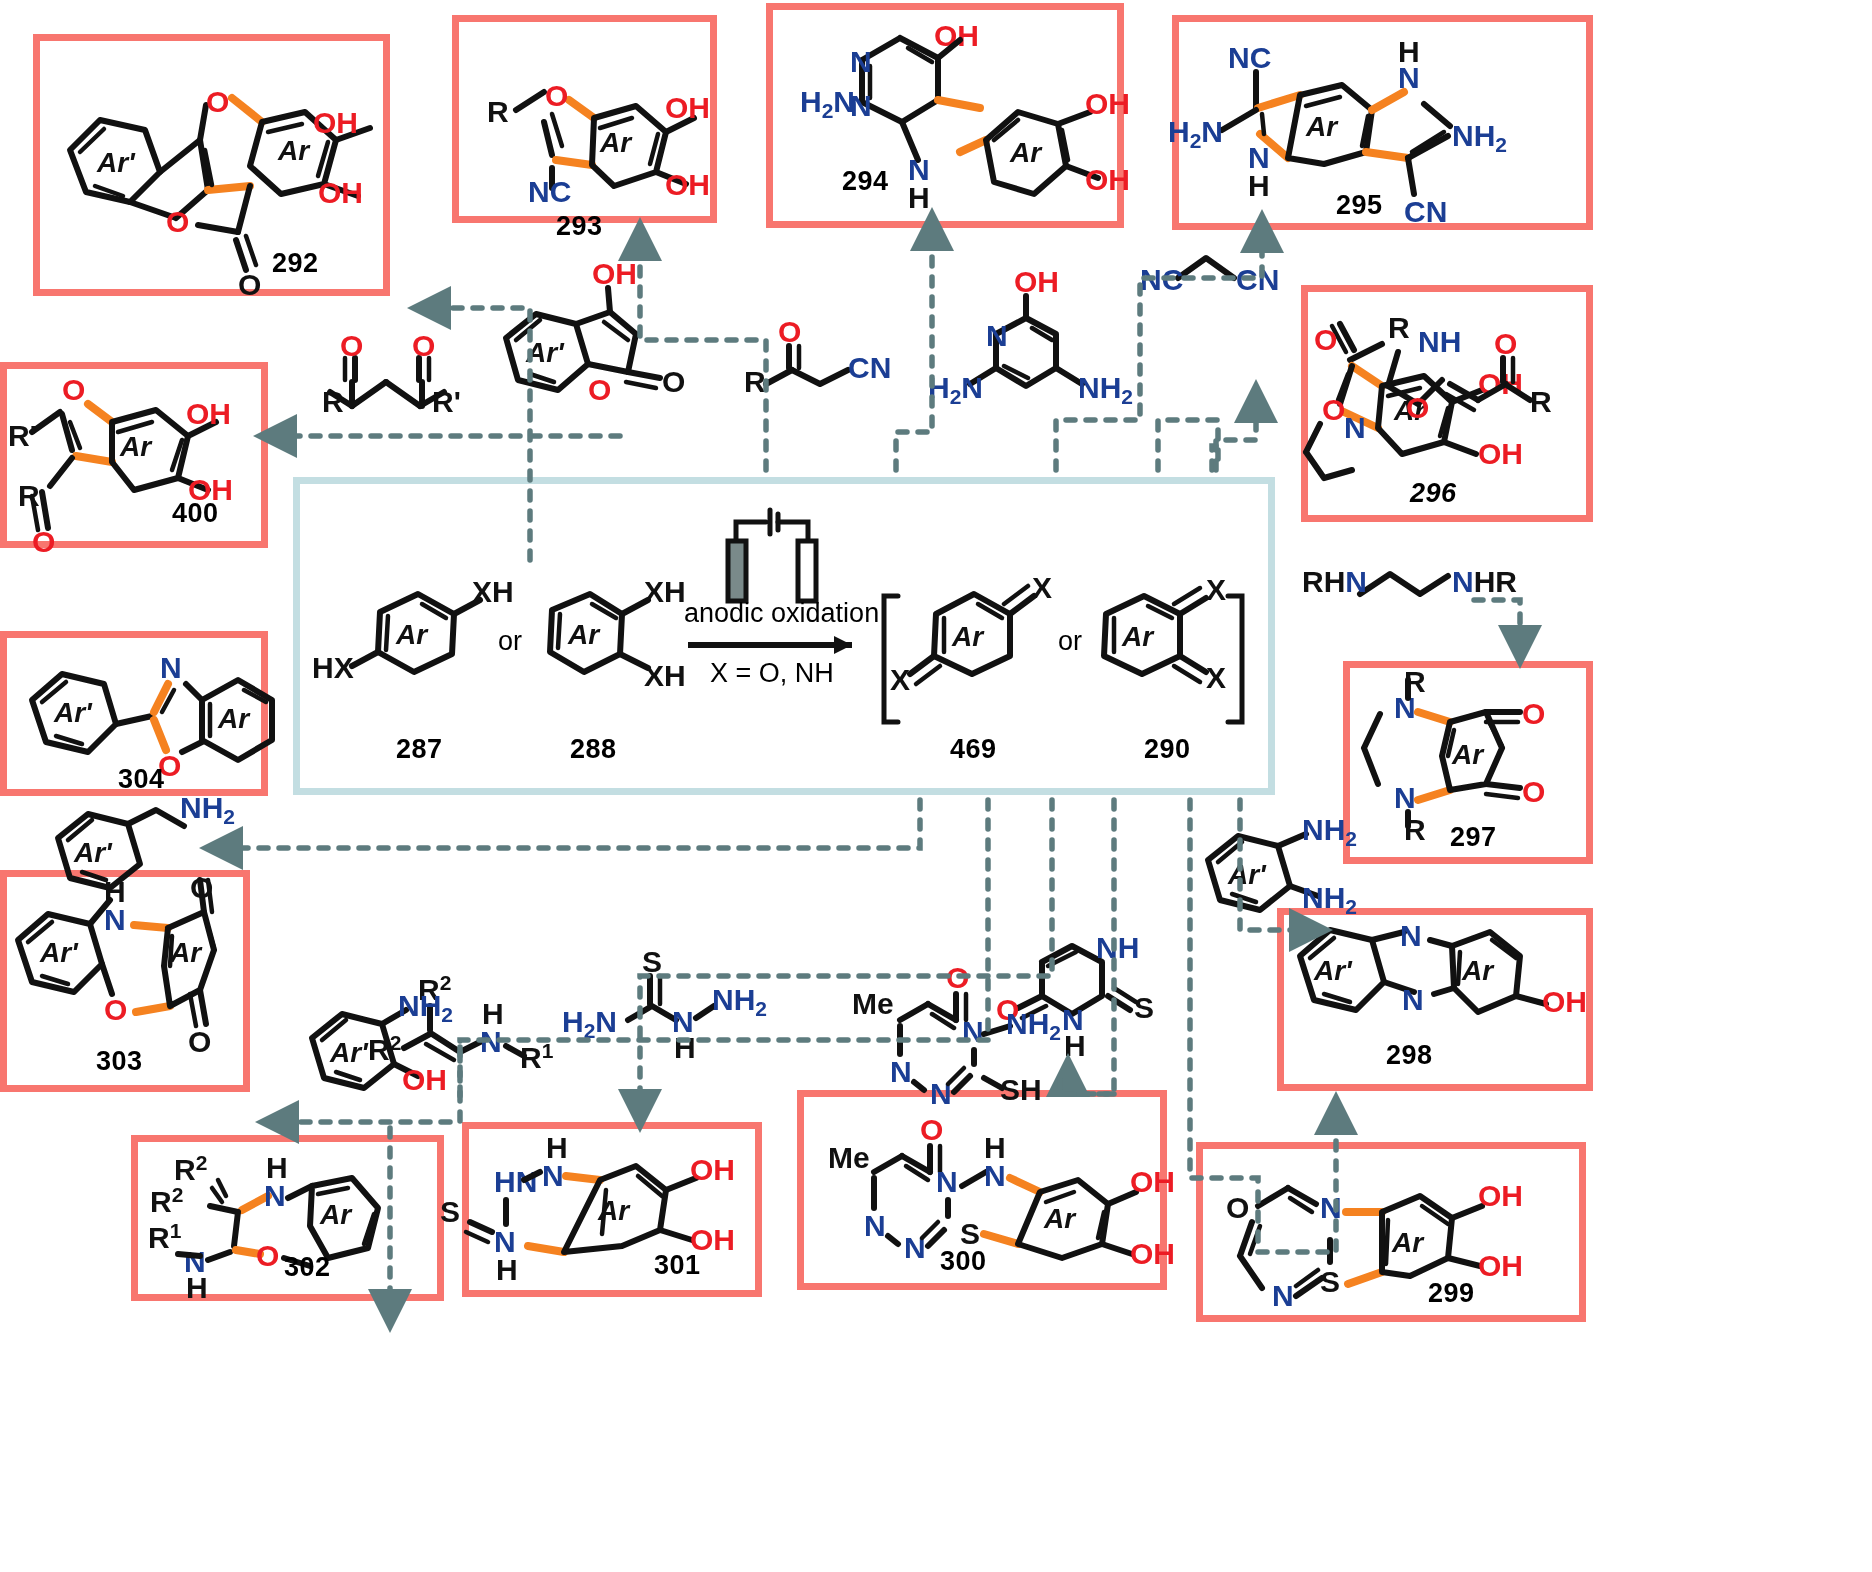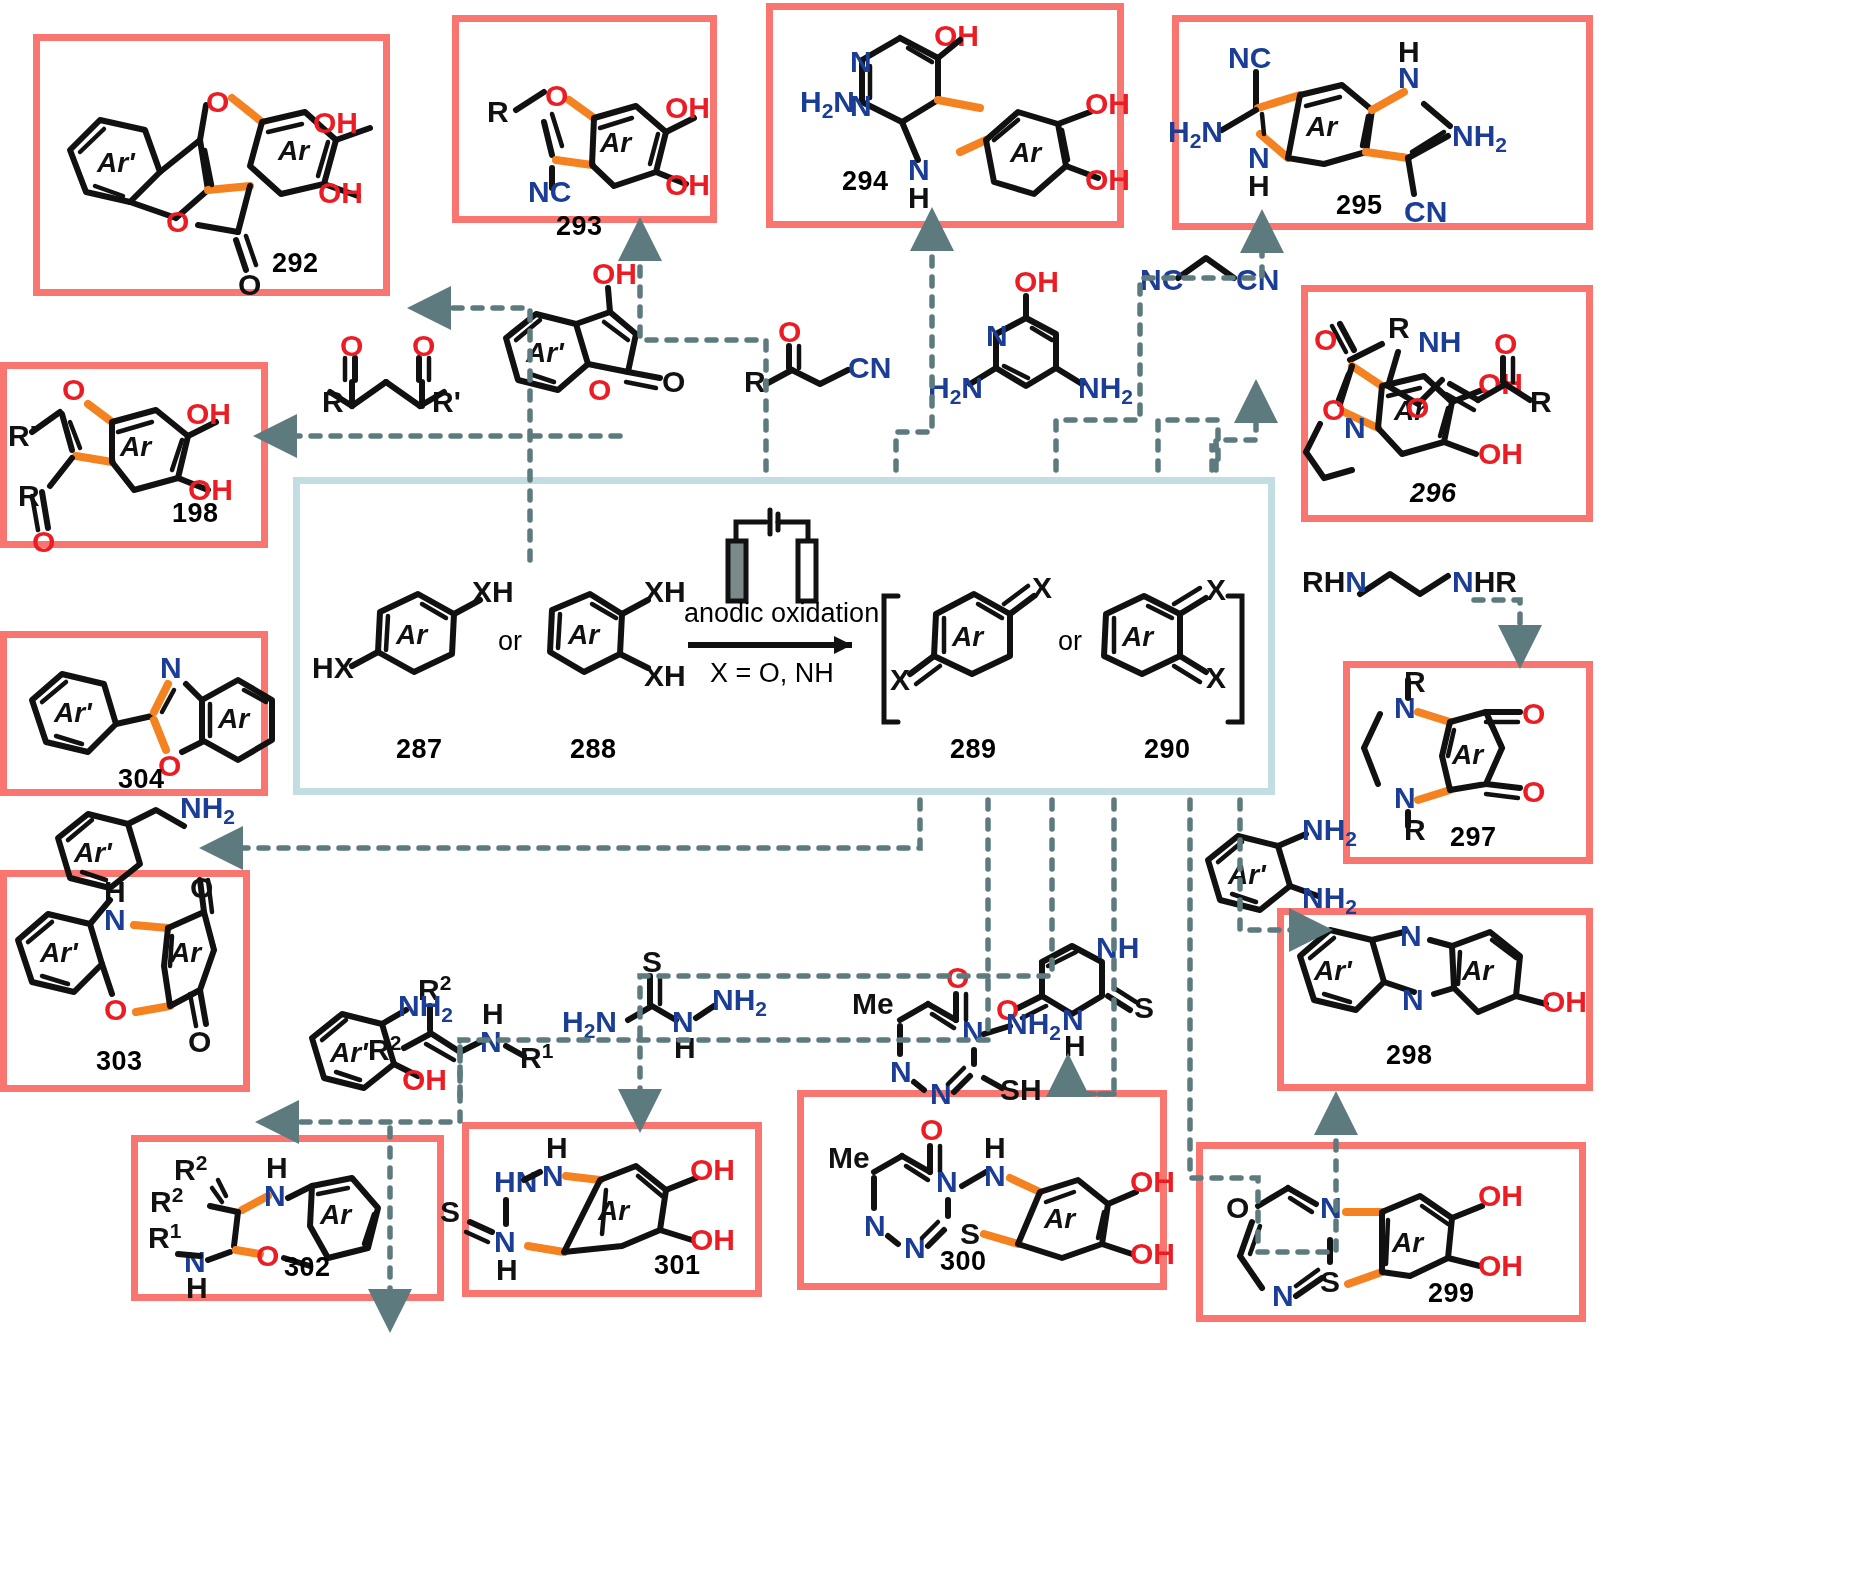--- a/index.html
+++ b/index.html
@@ -636,32 +636,32 @@
 
       <path class="arw" d="M1240,800 L1240,930 L1300,930" marker-end="url(#ah)"></path>
     </g>
   </svg>
 
   <div class="lbl" style="left:272px;top:248px;">292</div>
   <div class="lbl" style="left:556px;top:184px;margin-top:27px;">293</div>
   <div class="lbl" style="left:842px;top:166px;">294</div>
   <div class="lbl" style="left:1336px;top:190px;">295</div>
   <div class="lbl" style="left:1410px;top:478px;font-style:italic;">296</div>
-  <div class="lbl" style="left:172px;top:498px;">198</div>
+  <div class="lbl" style="left:172px;top:498px;">400</div>
   <div class="lbl" style="left:118px;top:764px;">304</div>
   <div class="lbl" style="left:1450px;top:822px;">297</div>
   <div class="lbl" style="left:96px;top:1046px;">303</div>
   <div class="lbl" style="left:1386px;top:1040px;">298</div>
   <div class="lbl" style="left:284px;top:1252px;">302</div>
   <div class="lbl" style="left:654px;top:1250px;">301</div>
   <div class="lbl" style="left:940px;top:1246px;">300</div>
   <div class="lbl" style="left:1428px;top:1278px;">299</div>
 
   <div class="lbl" style="left:396px;top:734px;">287</div>
   <div class="lbl" style="left:570px;top:734px;">288</div>
-  <div class="lbl" style="left:950px;top:734px;">289</div>
+  <div class="lbl" style="left:950px;top:734px;">469</div>
   <div class="lbl" style="left:1144px;top:734px;">290</div>
   <div class="txt" style="left:498px;top:626px;">or</div>
   <div class="txt" style="left:1058px;top:626px;">or</div>
   <div class="txt" style="left:684px;top:598px;text-align:center;">anodic oxidation</div>
   <div class="txt" style="left:710px;top:658px;">X = O, NH</div>
 
 </div>
 
 </body></html>

